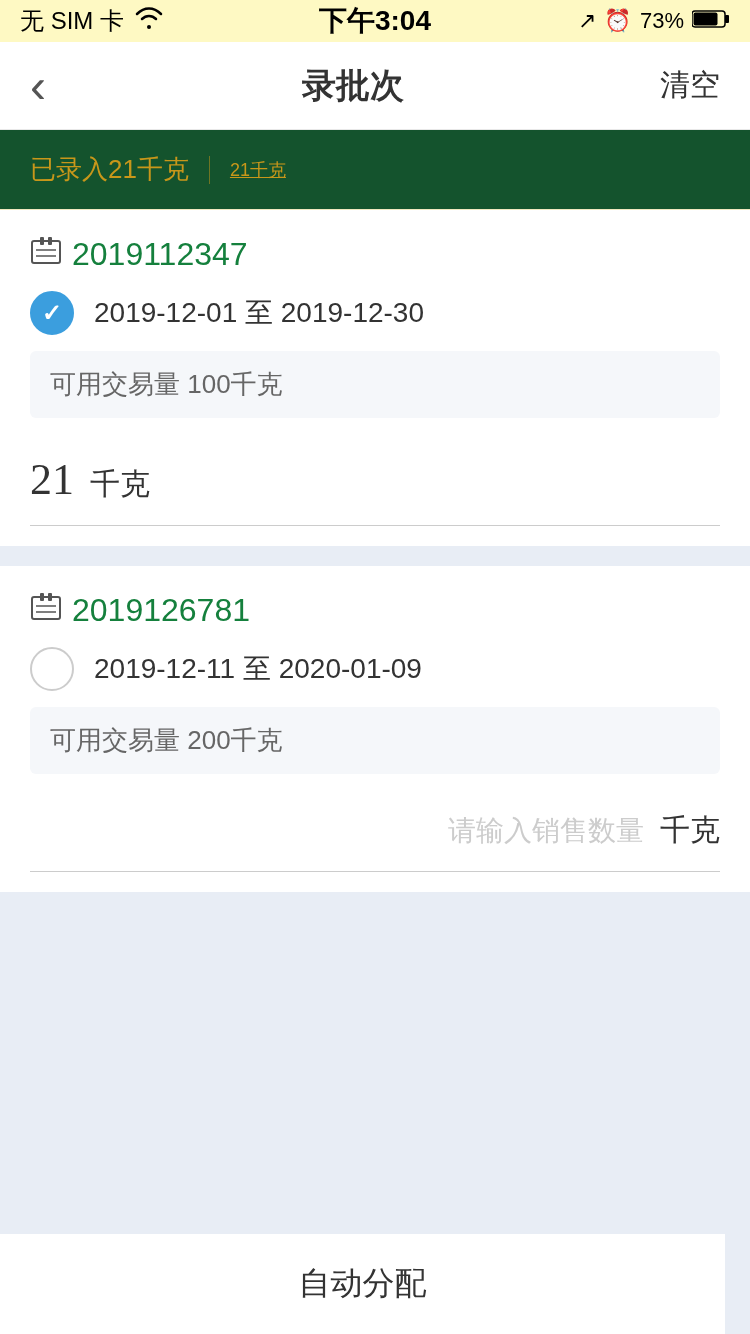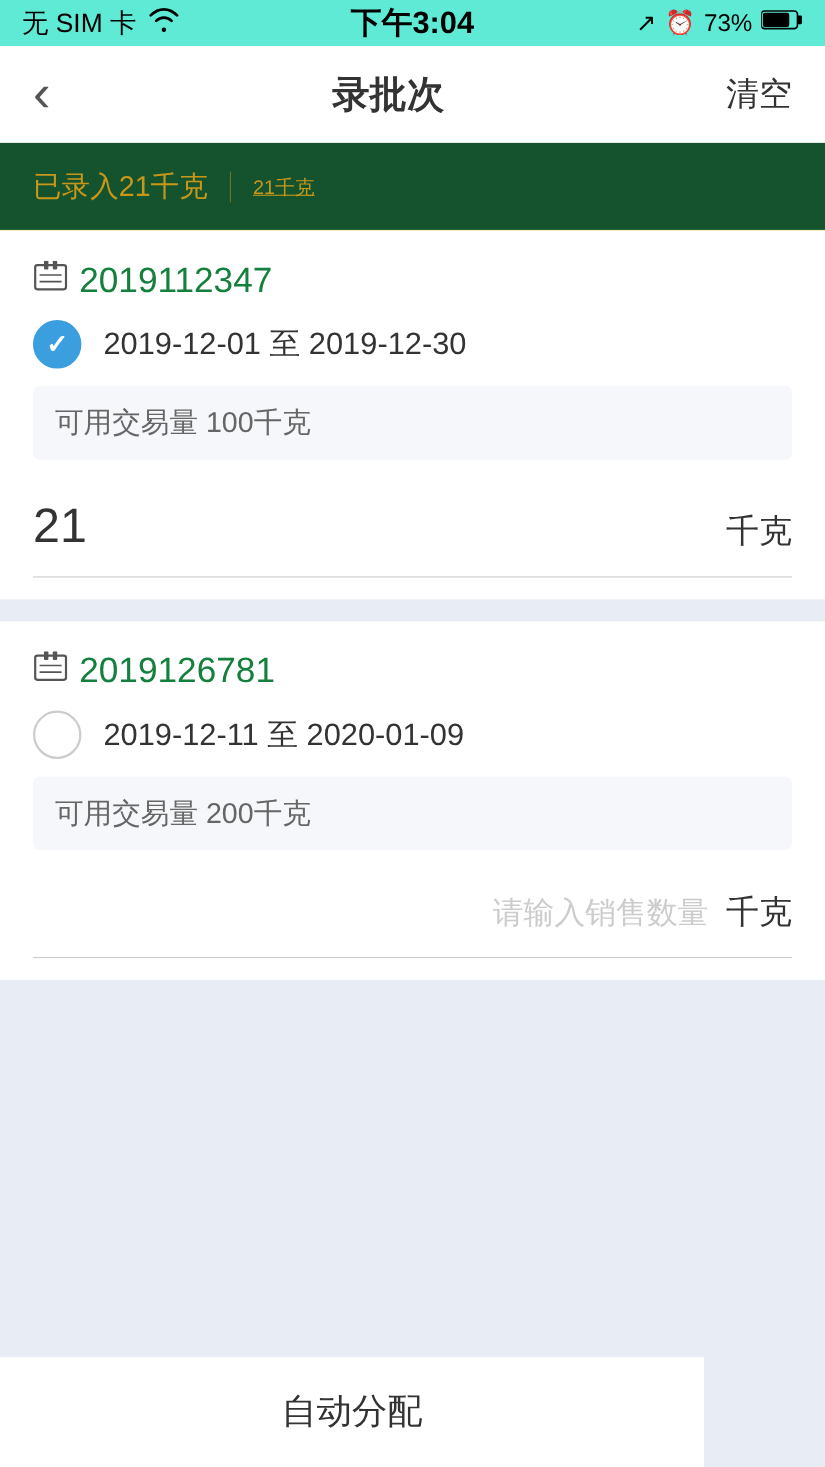--- a/index.html
+++ b/index.html
@@ -11,21 +11,21 @@
       font-family: -apple-system, 'PingFang SC', 'Helvetica Neue', Arial, sans-serif;
       background: #f0f3f8;
       position: relative;
       overflow-x: hidden;
     }
 
     
     .status-bar {
       width: 100%;
       height: 42px;
-      background: #5eead4;
+      background: #fef9c3;
       display: flex;
       align-items: center;
       justify-content: space-between;
       padding: 0 20px;
       font-size: 26px;
     }
     .status-left {
       display: flex;
       align-items: center;
       gap: 10px;
@@ -160,23 +160,24 @@
       border-radius: 6px;
       padding: 16px 20px;
       font-size: 26px;
       color: #666;
     }
 
     
     .amount-row {
       display: flex;
       align-items: baseline;
-      justify-content: space-between;
+      justify-content: flex-start;
       padding: 16px 30px 20px 30px;
       gap: 16px;
+      font-family: Liberation Serif, serif;
     }
     .amount-value {
       font-size: 44px;
       color: #333;
       font-weight: 400;
     }
     .amount-unit {
       font-size: 30px;
       color: #333;
     }
@@ -217,21 +218,21 @@
       background: #e8edf5;
       flex: 1;
       min-height: 480px;
     }
 
     
     .bottom-bar {
       position: fixed;
       bottom: 0;
       left: 0;
-      width: 640px;
+      width: 725px;
       height: 100px;
       display: flex;
       background: #fff;
     }
     .btn-auto {
       flex: 1;
       height: 100%;
       background: #fff;
       border: none;
       font-size: 32px;

